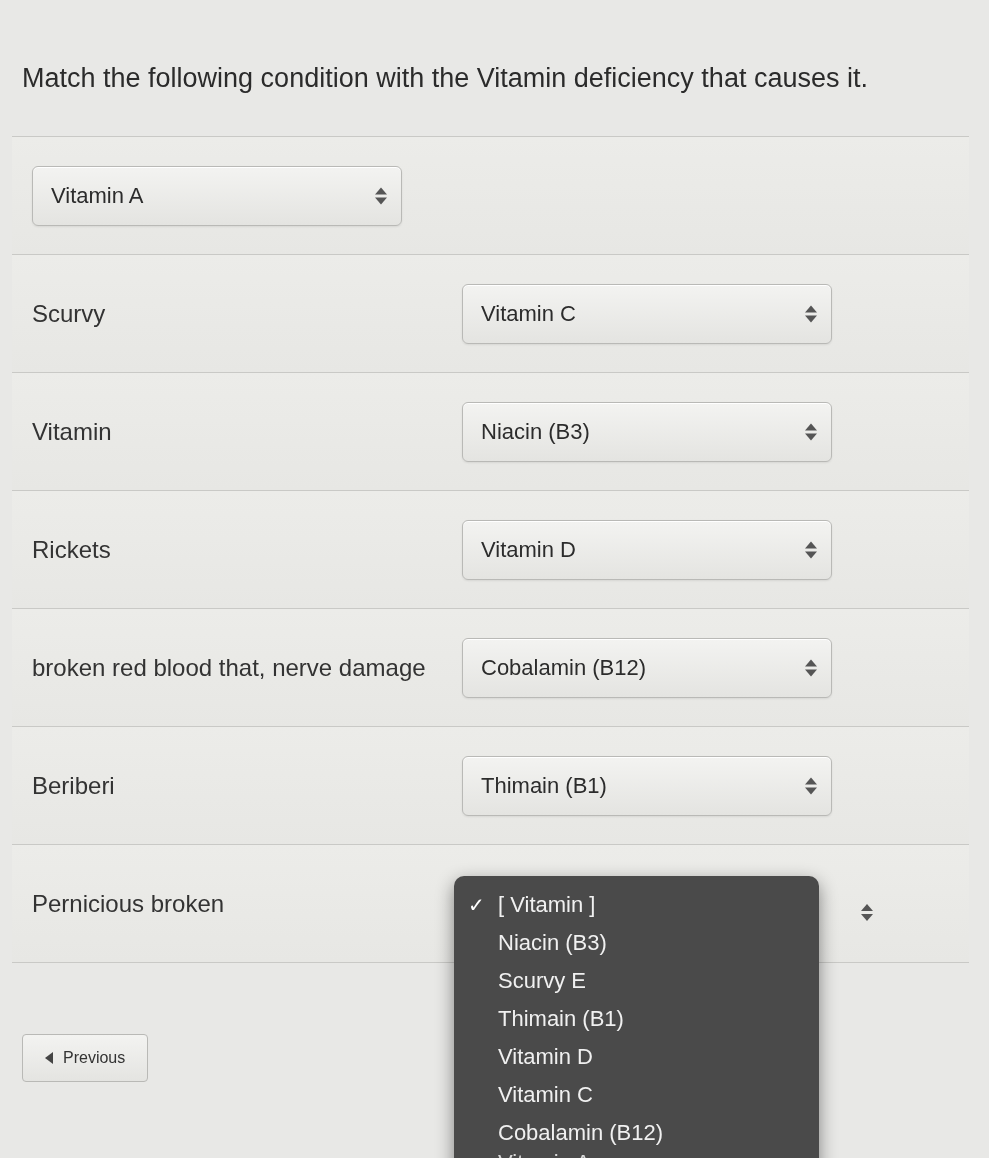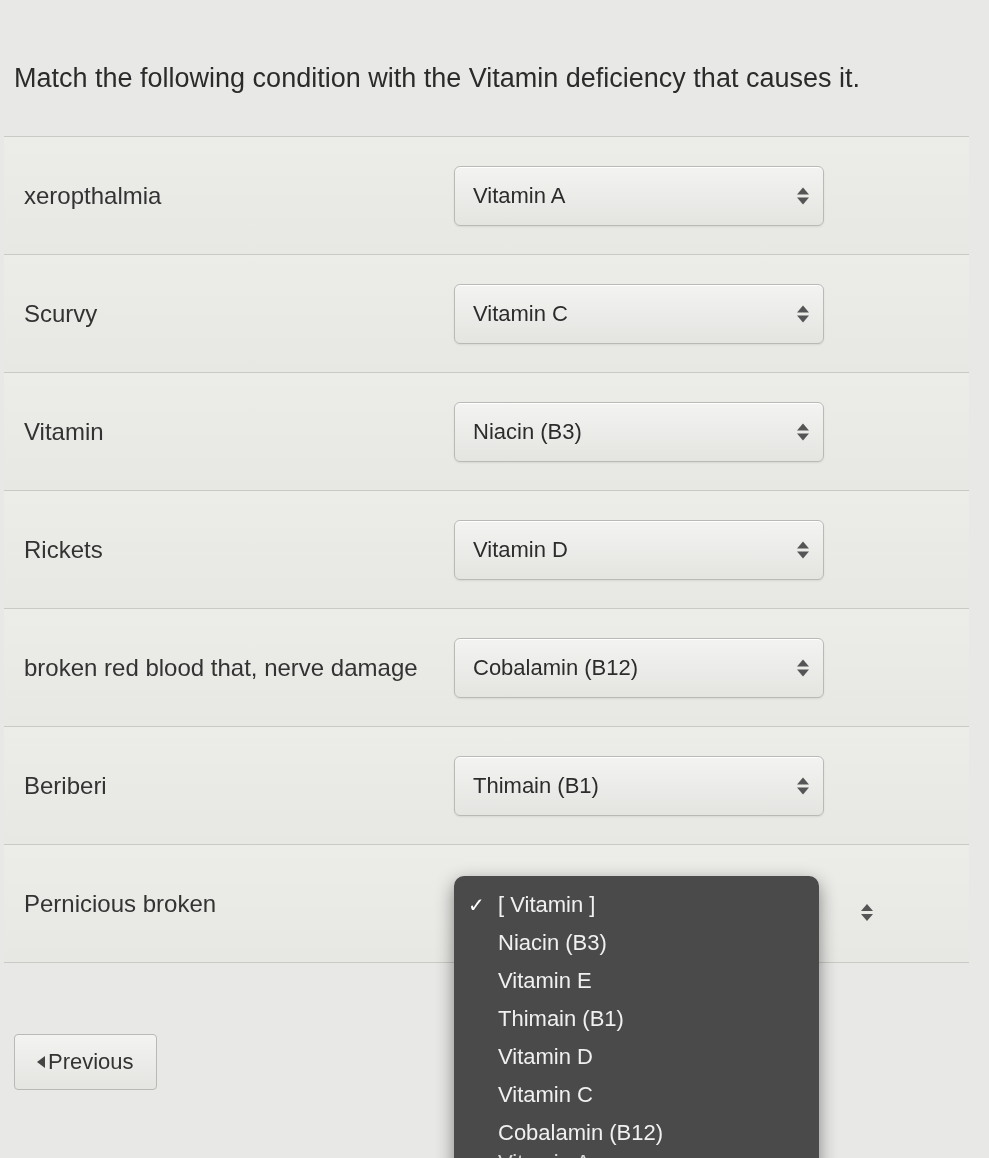--- a/index.html
+++ b/index.html
@@ -6,21 +6,21 @@
   html, body {
     margin: 0; padding: 0;
     font-family: "Helvetica Neue", Helvetica, Arial, sans-serif;
     background: #e8e8e6;
     color: #2c2c2c;
     width: 989px;
     height: 1158px;
     overflow: hidden;
   }
   .page {
-    padding: 40px 20px 0 4px;
+    padding: 40px 20px 0 12px;
     position: relative;
   }
   .question-text {
     font-size: 27px;
     color: #2b2b2b;
     margin: 20px 10px 40px 10px;
     line-height: 1.35;
   }
   .match-row {
     display: flex;
@@ -78,26 +78,26 @@
     height: 40px;
     border-top: 1px solid #c9c9c6;
   }
 
   .footer-bar {
     padding: 32px 0 0 0;
   }
   .prev-btn {
     display: inline-flex;
     align-items: center;
-    gap: 3px;
+    gap: 10px;
     border: 1px solid #b9b9b6;
     background: linear-gradient(#f3f3f1,#e4e4e1);
     border-radius: 4px;
     padding: 14px 22px;
-    font-size: 22px;
+    font-size: 16px;
     color: #333;
     cursor: pointer;
     margin-left: 10px;
   }
   .tri-left {
     width: 0; height: 0;
     border-top: 6px solid transparent;
     border-bottom: 6px solid transparent;
     border-right: 8px solid #444;
   }
@@ -149,21 +149,20 @@
   }
 </style>
 </head>
 <body>
 
 <div class="page">
 
   <div class="question-text">Match the following condition with the Vitamin deficiency that causes it.</div>
 
   <div class="match-row">
-    <div class="label-cell">xeropthalmia</div>
     <div class="select-cell">
       <div class="select-box">
         <span>Vitamin A</span>
         <span class="select-arrows">
           <span class="arrow-up"></span>
             <span class="arrow-down"></span>
         </span>
       </div>
     </div>
   </div>
@@ -250,21 +249,21 @@
   </div>
 
   <span class="behind-arrows">
     <span class="arrow-up"></span>
       <span class="arrow-down"></span>
   </span>
 
   <div class="dropdown-popup">
     <div class="dropdown-item checked">[ Vitamin ]</div>
     <div class="dropdown-item">Niacin (B3)</div>
-    <div class="dropdown-item">Vitamin E</div>
+    <div class="dropdown-item">Scurvy E</div>
     <div class="dropdown-item">Thimain (B1)</div>
     <div class="dropdown-item">Vitamin D</div>
     <div class="dropdown-item">Vitamin C</div>
     <div class="dropdown-item">Cobalamin (B12)</div>
     <div class="dropdown-item">Vitamin A</div>
   </div>
 
 </div>
 
 </body></html>

